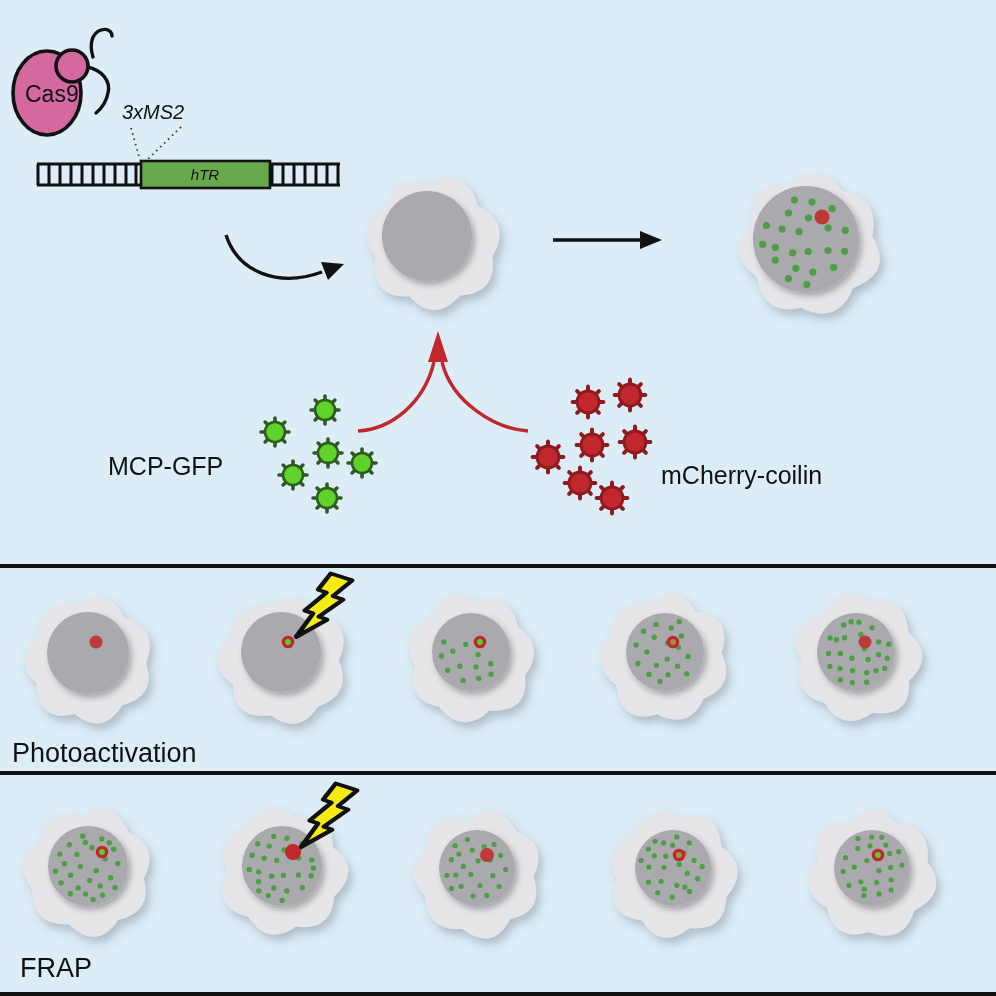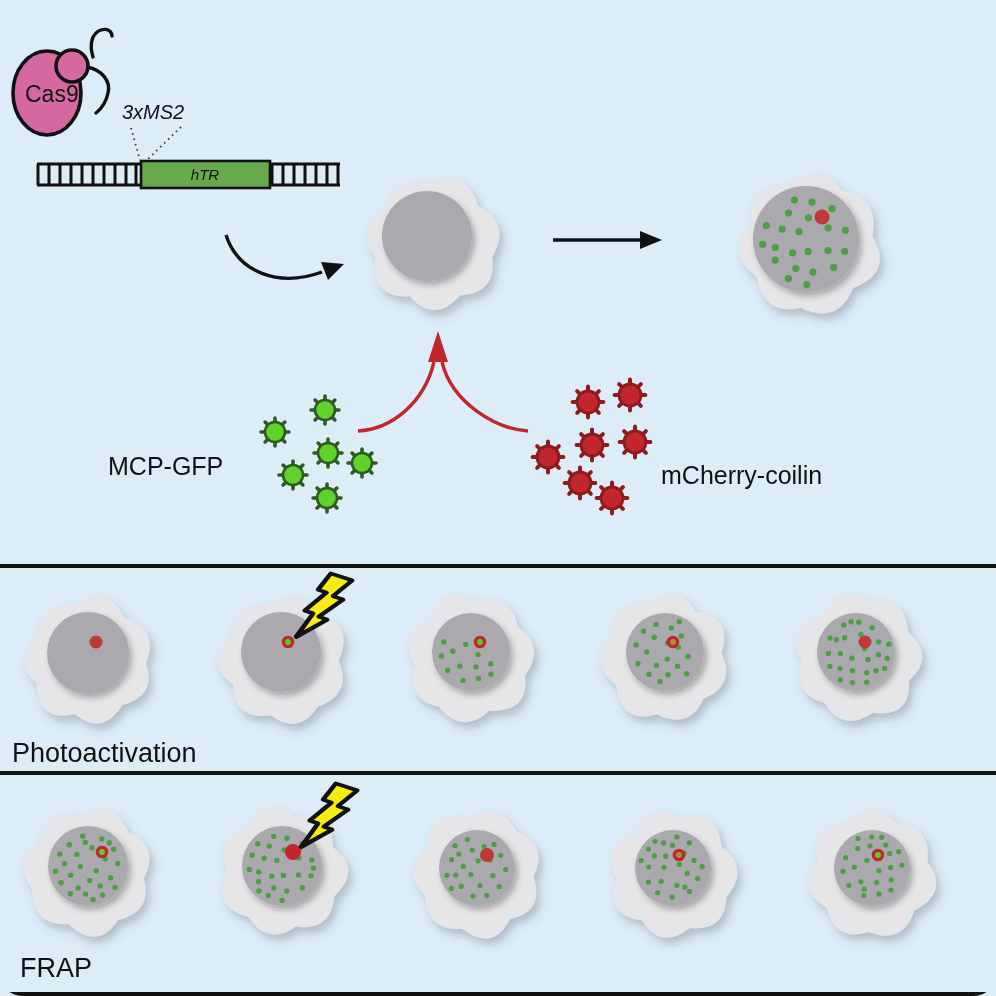--- a/index.html
+++ b/index.html
@@ -1,16 +1,16 @@
 <!DOCTYPE html>
 <html><head>
 <meta charset="utf-8">
 <style>
   html,body{margin:0;padding:0;background:#dcedf8;}
-  .canvas{width:996px;height:996px;position:relative;overflow:hidden;border-radius:22px;}
+  .canvas{width:996px;height:996px;position:relative;overflow:hidden;}
   svg{display:block;font-family:"Liberation Sans","DejaVu Sans",sans-serif;}
   text{fill:#111111;}
   .t-cas9{font-size:23px;}
   .t-ms2{font-size:20px;font-style:italic;}
   .t-htr{font-size:15px;font-style:italic;}
   .t-legend{font-size:25px;}
   .t-section{font-size:27px;}
   .ink{stroke:#111111;fill:none;}
 </style>
 </head>

